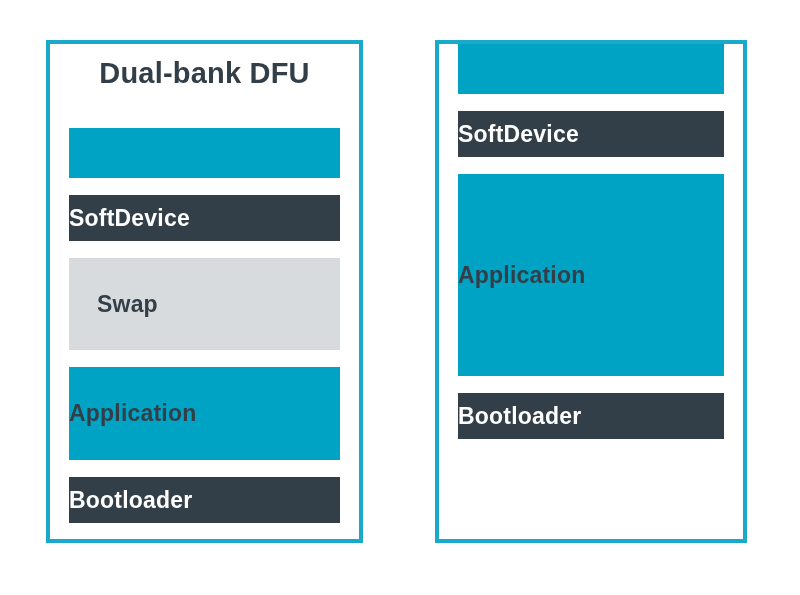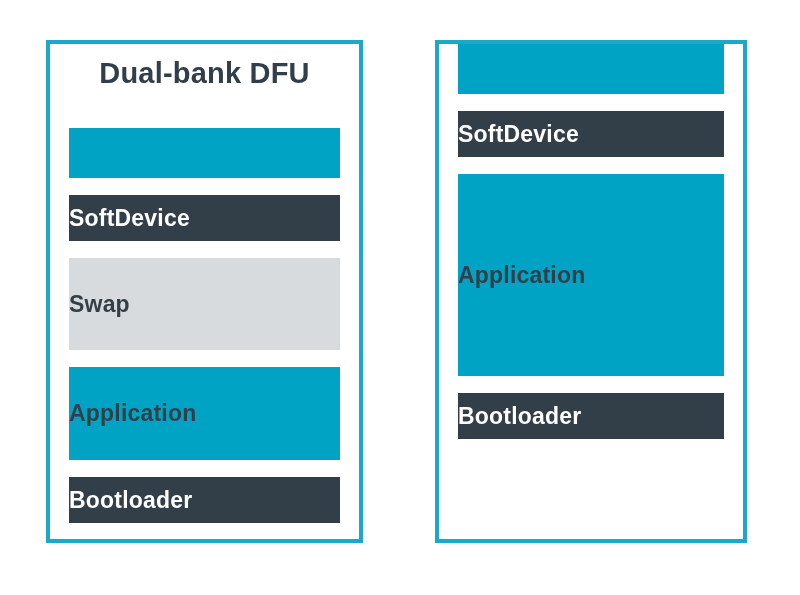--- a/index.html
+++ b/index.html
@@ -76,21 +76,21 @@
     <header class="panel-header">
       <h1 class="panel-title" style="color: rgb(51, 63, 72);">Dual-bank DFU</h1>
     </header>
     <div class="blocks">
         <div class="block" style="height: 50px; background: rgb(0, 163, 196); color: rgb(51, 63, 72);">
           <span></span>
         </div>
         <div class="block" style="height: 46px; background: rgb(51, 63, 72); color: rgb(255, 255, 255);">
           <span>SoftDevice</span>
         </div>
-        <div class="block" style="height: 92px; background: rgb(216, 219, 221); color: rgb(51, 63, 72);">
+        <div class="block" style="height: 92px; background: rgb(216, 219, 221); color: rgb(51, 63, 72); padding-left: 28px;">
           <span>Swap</span>
         </div>
         <div class="block" style="height: 93px; background: rgb(0, 163, 196); color: rgb(51, 63, 72);">
           <span>Application</span>
         </div>
         <div class="block" style="height: 46px; background: rgb(51, 63, 72); color: rgb(255, 255, 255);">
           <span>Bootloader</span>
         </div>
       </div>
   </section>

